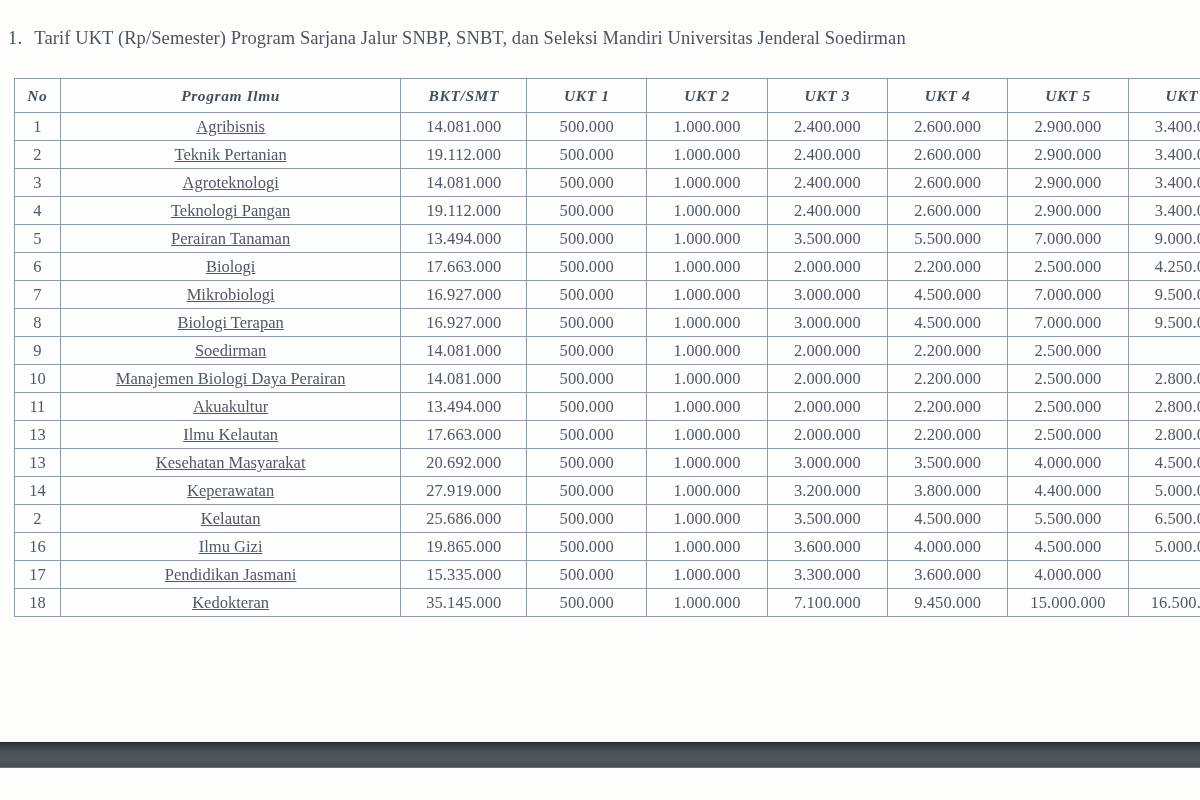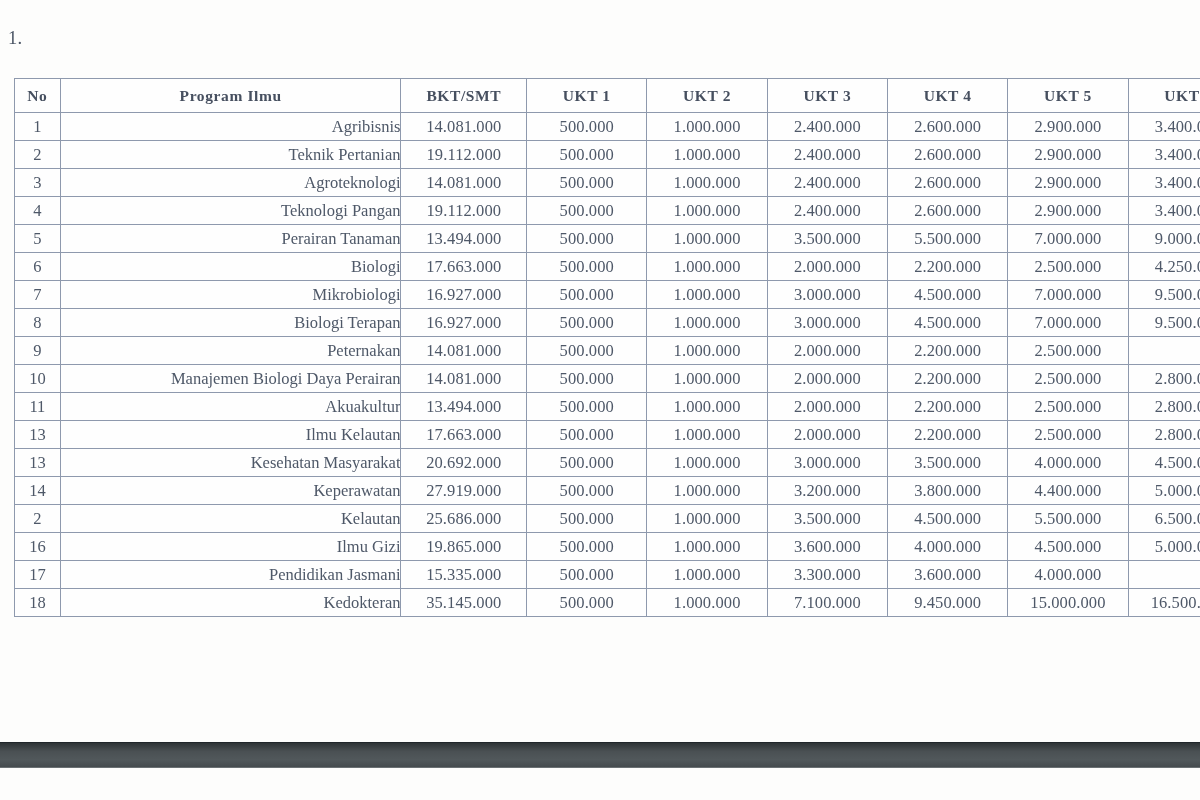--- a/index.html
+++ b/index.html
@@ -73,29 +73,31 @@
   }
   table.ukt thead th {
     height: 33px;
     line-height: 33px;
     font-weight: bold;
     text-align: center;
     font-size: 15.5px;
     letter-spacing: 0.6px;
     color: #464f5f;
     background: #fefefe;
+    font-style: italic;
   }
   td.c-no {
     text-align: center;
     font-size: 16px;
   }
   td.c-prodi {
-    text-align: right;
+    text-align: center;
     padding-left: 9px;
     font-size: 17px;
+    text-decoration: underline;
   }
   td.c-num {
     text-align: center;
     font-size: 16.5px;
     letter-spacing: 0.1px;
   }
 
   
   col.w-no     { width: 43px; }
   col.w-prodi  { width: 320px; }
@@ -114,20 +116,21 @@
     border-bottom: 1px solid #6a7073;
   }
 </style>
 </head>
 <body>
 
 <div id="page">
 
   <div class="title-row">
     <span class="title-number">1.</span>
+    <span class="title-text">Tarif UKT (Rp/Semester) Program Sarjana Jalur SNBP, SNBT, dan Seleksi Mandiri Universitas Jenderal Soedirman</span>
   </div>
 
   <div class="table-wrap">
     <table class="ukt">
       <colgroup>
         <col class="w-no">
         <col class="w-prodi">
         <col class="w-bkt">
         <col class="w-ukt">
         <col class="w-ukt">
@@ -233,21 +236,21 @@
             <td class="c-num">16.927.000</td>
             <td class="c-num">500.000</td>
             <td class="c-num">1.000.000</td>
             <td class="c-num">3.000.000</td>
             <td class="c-num">4.500.000</td>
             <td class="c-num">7.000.000</td>
             <td class="c-num">9.500.000</td>
           </tr>
           <tr>
             <td class="c-no">9</td>
-            <td class="c-prodi">Peternakan</td>
+            <td class="c-prodi">Soedirman</td>
             <td class="c-num">14.081.000</td>
             <td class="c-num">500.000</td>
             <td class="c-num">1.000.000</td>
             <td class="c-num">2.000.000</td>
             <td class="c-num">2.200.000</td>
             <td class="c-num">2.500.000</td>
             <td class="c-num"></td>
           </tr>
           <tr>
             <td class="c-no">10</td>

